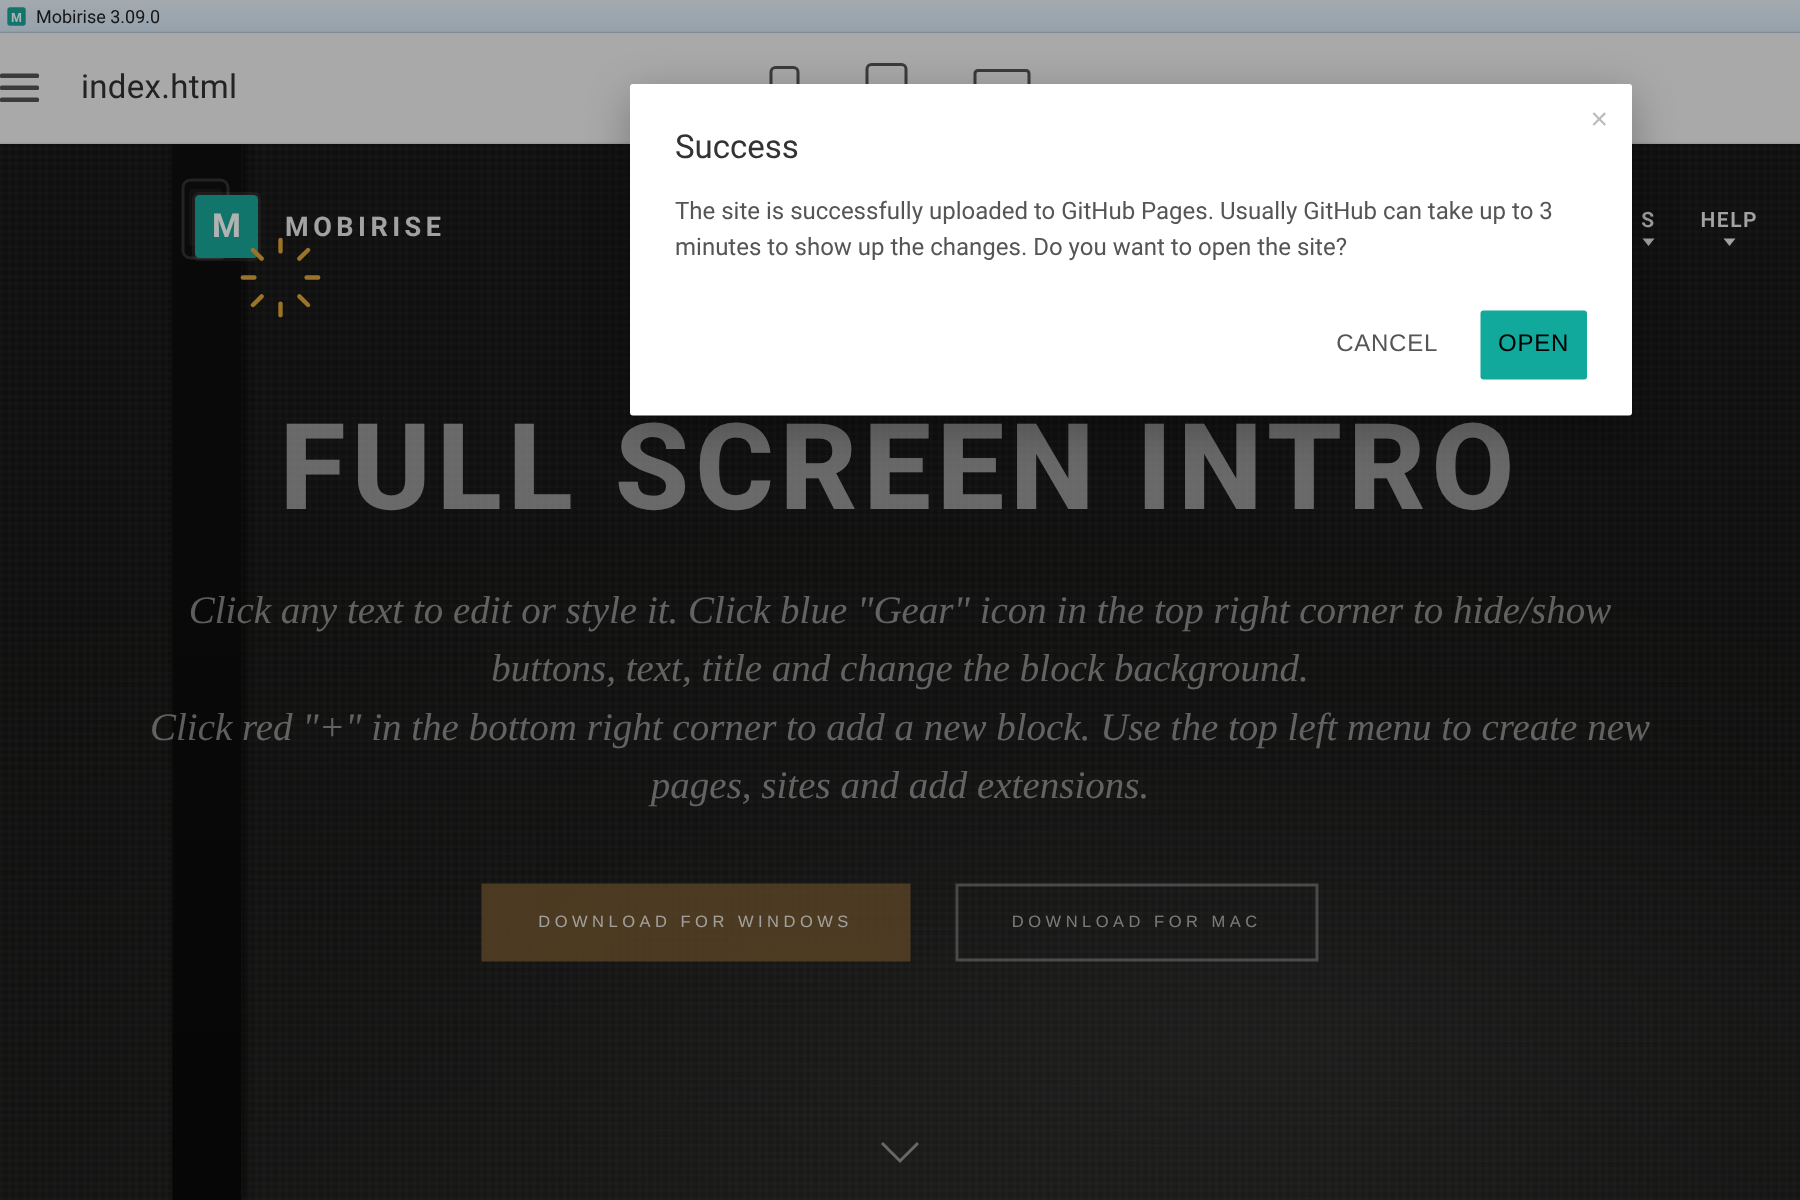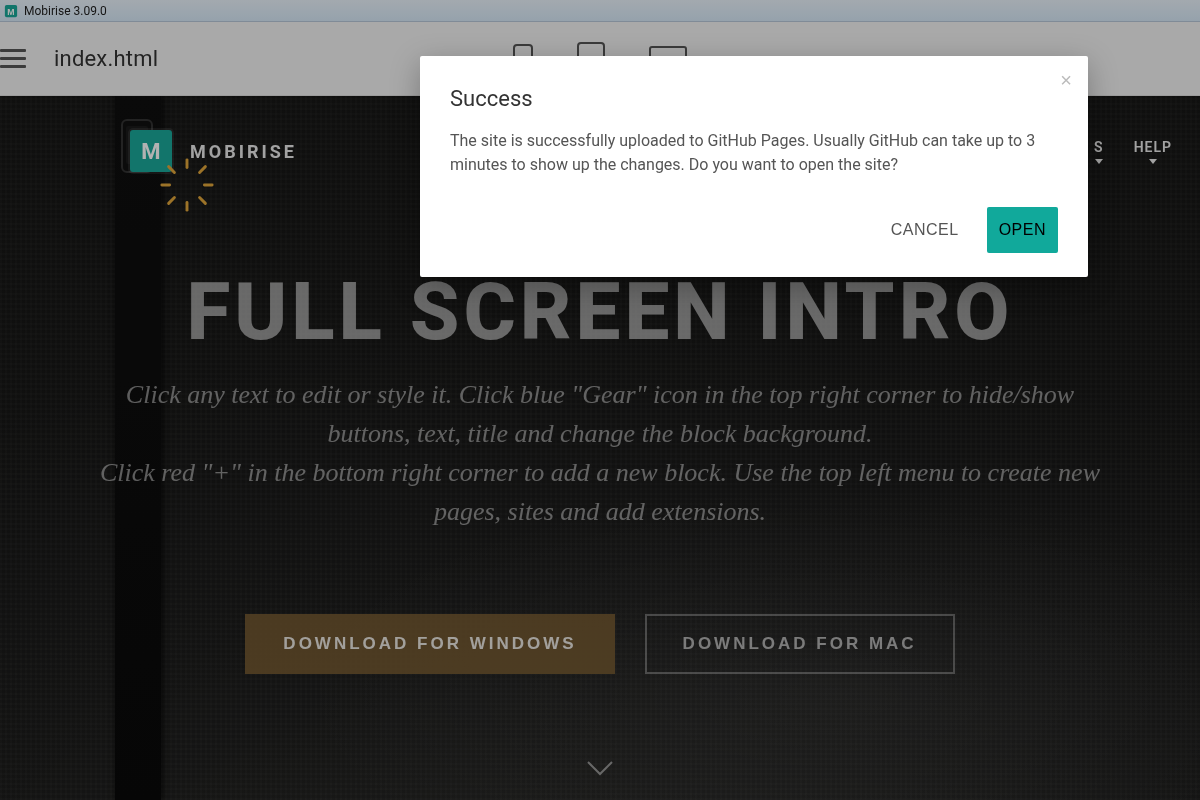--- a/index.html
+++ b/index.html
@@ -98,41 +98,40 @@
   .hero {
     position:absolute; top:169px; left:0; right:0;
     text-align:center; padding: 0 40px;
   }
   .hero-title {
     font-size: 80px; font-weight: 800; letter-spacing: 4px;
     color: rgba(235,235,235,.6);
     white-space: nowrap;
   }
   .hero-sub {
-    margin-top: 16px;
+    margin-top: 28px;
     font-size: 26px;
     font-style: italic;
     font-family: Georgia, "Times New Roman", serif;
     color: rgba(235,235,235,.55);
     line-height: 1.5;
     max-width: 1000px;
     margin-left:auto; margin-right:auto;
   }
   .hero-buttons {
     margin-top: 46px;
     display:flex; gap: 30px; justify-content:center;
   }
   .btn {
     padding: 18px 36px;
-    font-size: 17px; letter-spacing: 3px; font-weight:700;
+    font-size: 11px; letter-spacing: 3px; font-weight:400;
     color: rgba(235,235,235,.7);
     border: 2px solid rgba(235,235,235,.35);
     background: transparent;
     cursor: pointer;
-    margin-top: 37px;
   }
   .btn.solid {
     background: rgba(122,94,52,.85);
     border-color: transparent;
     color: rgba(255,255,255,.85);
   }
 
   .scroll-chevron {
     position:absolute; bottom: 18px; left:50%; transform:translateX(-50%);
     color: rgba(255,255,255,.5);

